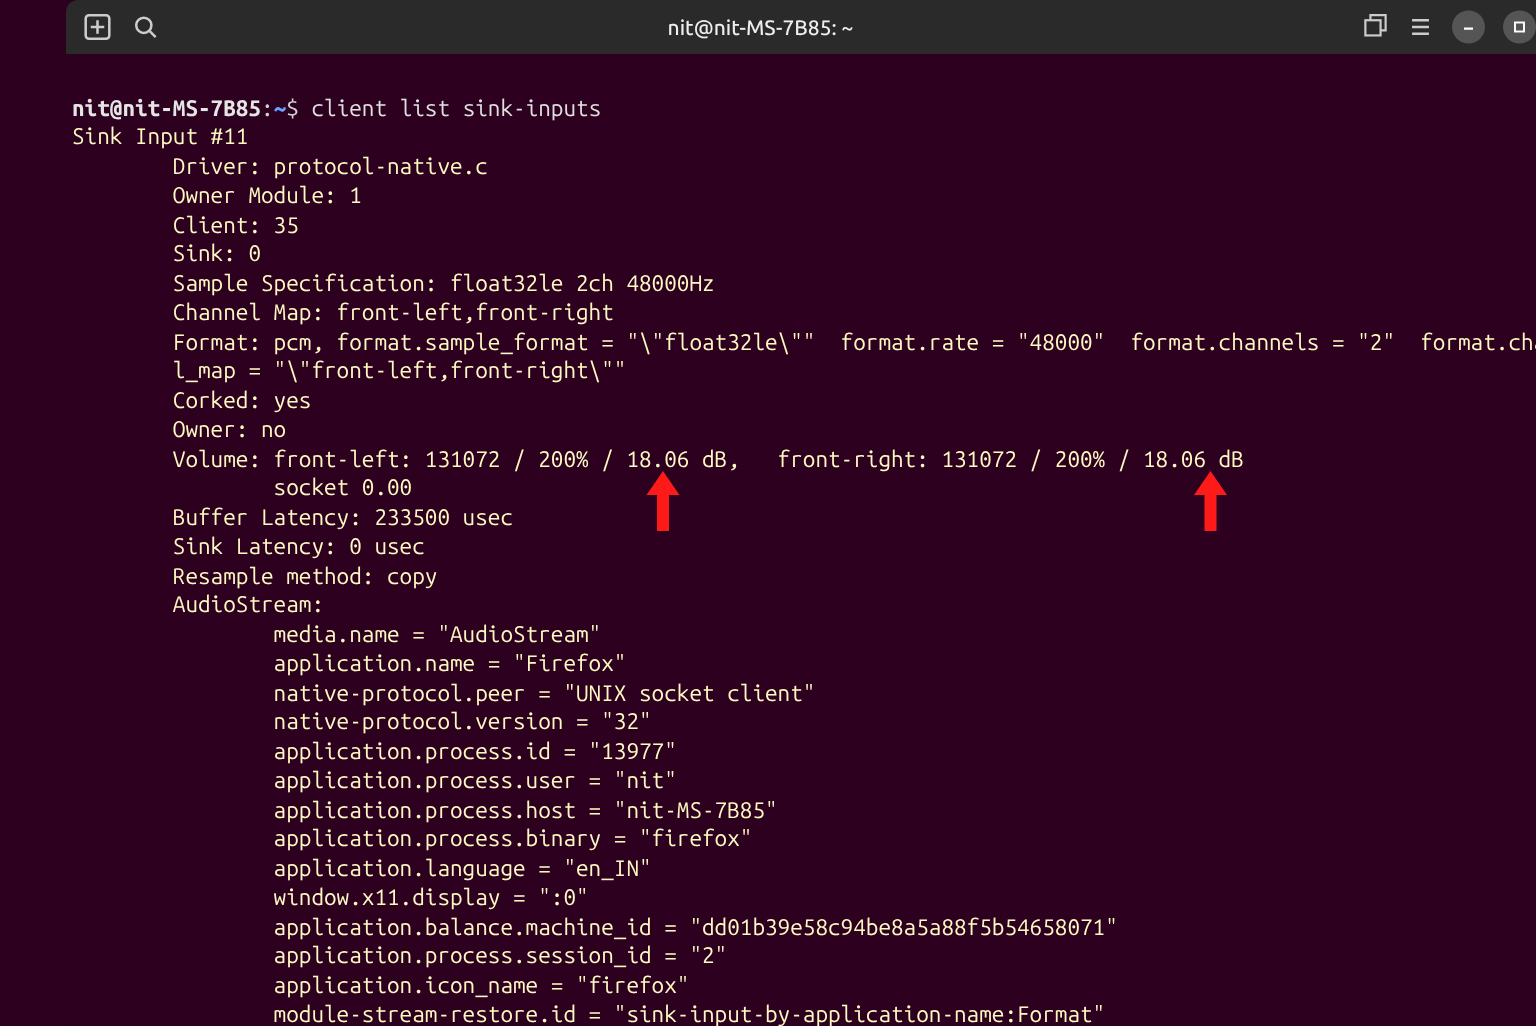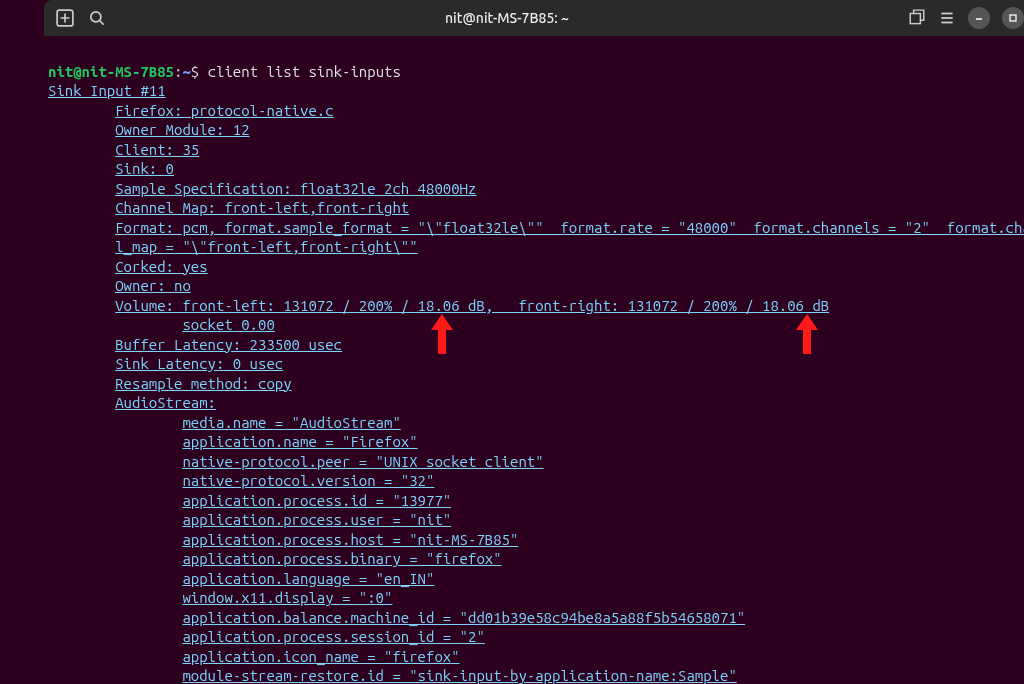--- a/index.html
+++ b/index.html
@@ -74,25 +74,25 @@
     overflow: hidden;
     position: relative;
   }
   .terminal pre {
     margin: 0;
     font-family: inherit;
     font-size: inherit;
     white-space: pre-wrap;
     word-break: break-all;
   }
-  .prompt-user { color: #22c55e; font-weight: bold; }
+  .prompt-user { color: #e5e5e5; font-weight: bold; }
   .prompt-path { color: #6aa3ff; font-weight: bold; }
   .prompt-sep  { color: #d0d0d0; }
   .cmd         { color: #e0e0e0; }
-  .txt         { color: #7dd3fc; text-decoration: underline; }
+  .txt         { color: #fef9c3; }
   .indent1 { padding-left: 8ch; display: inline-block; }
   .indent2 { padding-left: 16ch; display: inline-block; }
   .indentbal { padding-left: 16ch; display: inline-block; }
   .arrow {
     position: absolute;
     width: 26px;
     height: 44px;
     pointer-events: none;
   }
   .arrow svg { width: 100%; height: 100%; }
@@ -148,22 +148,22 @@
             <line x1="2" y1="2" x2="8" y2="8" stroke="#fff" stroke-width="1.5"></line>
             <line x1="8" y1="2" x2="2" y2="8" stroke="#fff" stroke-width="1.5"></line>
           </svg>
       </span>
     </div>
   </div>
 
   <div class="terminal">
 <pre><span class="prompt-user">nit@nit-MS-7B85</span><span class="prompt-sep">:</span><span class="prompt-path">~</span><span class="prompt-sep">$ </span><span class="cmd">client list sink-inputs</span>
 <span class="txt">Sink Input #11</span>
-<span class="indent1 txt">Firefox: protocol-native.c</span>
-<span class="indent1 txt">Owner Module: 12</span>
+<span class="indent1 txt">Driver: protocol-native.c</span>
+<span class="indent1 txt">Owner Module: 1</span>
 <span class="indent1 txt">Client: 35</span>
 <span class="indent1 txt">Sink: 0</span>
 <span class="indent1 txt">Sample Specification: float32le 2ch 48000Hz</span>
 <span class="indent1 txt">Channel Map: front-left,front-right</span>
 <span class="indent1 txt">Format: pcm, format.sample_format = "\"float32le\""  format.rate = "48000"  format.channels = "2"  format.channel_map = "\"front-left,front-right\""</span>
 <span class="indent1 txt">Corked: yes</span>
 <span class="indent1 txt">Owner: no</span>
 <span class="indent1 txt">Volume: front-left: 131072 / 200% / 18.06 dB,   front-right: 131072 / 200% / 18.06 dB</span>
 <span class="indentbal txt">socket 0.00</span>
 <span class="indent1 txt">Buffer Latency: 233500 usec</span>
@@ -176,21 +176,21 @@
 <span class="indent2 txt">native-protocol.version = "32"</span>
 <span class="indent2 txt">application.process.id = "13977"</span>
 <span class="indent2 txt">application.process.user = "nit"</span>
 <span class="indent2 txt">application.process.host = "nit-MS-7B85"</span>
 <span class="indent2 txt">application.process.binary = "firefox"</span>
 <span class="indent2 txt">application.language = "en_IN"</span>
 <span class="indent2 txt">window.x11.display = ":0"</span>
 <span class="indent2 txt">application.balance.machine_id = "dd01b39e58c94be8a5a88f5b54658071"</span>
 <span class="indent2 txt">application.process.session_id = "2"</span>
 <span class="indent2 txt">application.icon_name = "firefox"</span>
-<span class="indent2 txt">module-stream-restore.id = "sink-input-by-application-name:Sample"</span>
+<span class="indent2 txt">module-stream-restore.id = "sink-input-by-application-name:Format"</span>
 </pre>
 
     <div class="arrow" style="left:335px; top:256px;">
       <svg viewBox="0 0 26 44">
           <path d="M13 2 L24 18 L17 18 L17 42 L9 42 L9 18 L2 18 Z" fill="#ff1a1a"></path>
         </svg>
     </div>
     <div class="arrow" style="left:700px; top:256px;">
       <svg viewBox="0 0 26 44">
           <path d="M13 2 L24 18 L17 18 L17 42 L9 42 L9 18 L2 18 Z" fill="#ff1a1a"></path>

